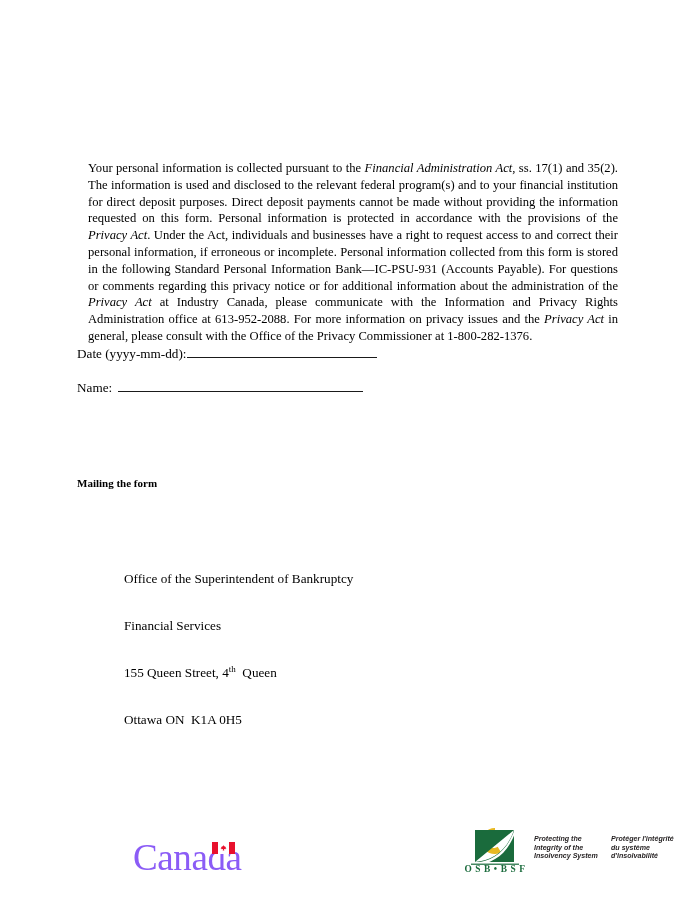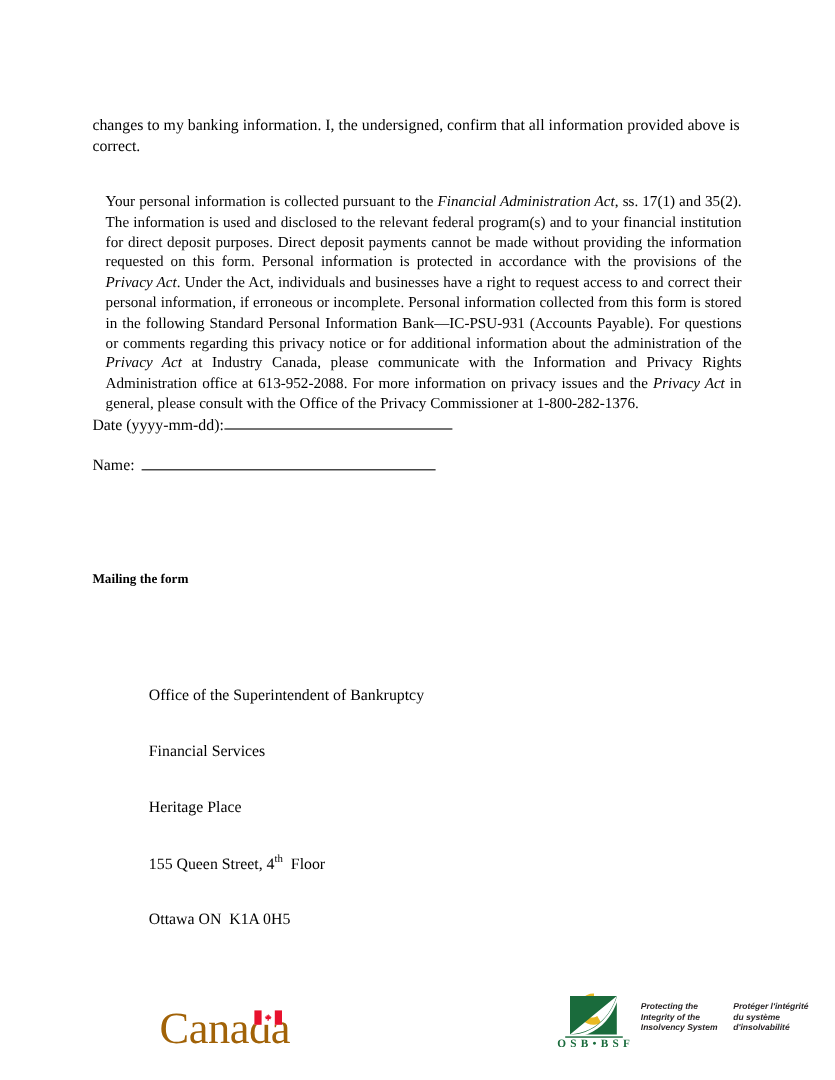--- a/index.html
+++ b/index.html
@@ -120,21 +120,21 @@
     height: 44px;
   }
   .canada-text {
     position: absolute;
     left: 0;
     top: 0;
     font-family: "Liberation Serif", "DejaVu Serif", serif;
     font-size: 37px;
     line-height: 40px;
     letter-spacing: -0.4px;
-    color: #a16207;
+    color: #8b5cf6;
   }
   .canada-flag {
     position: absolute;
     left: 79px;
     top: 4px;
     width: 23px;
     height: 12px;
     background: #ffffff;
   }
   .flag-bar {
@@ -192,21 +192,20 @@
     white-space: pre-line;
   }
   .tagline-en { left: 0; }
   .tagline-fr { left: 77px; }
 </style>
 </head>
 <body>
 
 <div class="page">
 
-  <div class="cont-para">changes to my banking information. I, the undersigned, confirm that all information provided above is correct.</div>
 
 
   <div class="privacy-body">
     <span>Your personal information is collected pursuant to the </span><i>Financial Administration Act</i><span>, ss. 17(1) and 35(2). The information is used and disclosed to the relevant federal program(s) and to your financial institution for direct deposit purposes. Direct deposit payments cannot be made without providing the information requested on this form. Personal information is protected in accordance with the provisions of the </span><i>Privacy Act</i><span>. Under the Act, individuals and businesses have a right to request access to and correct their personal information, if erroneous or incomplete. Personal information collected from this form is stored in the following Standard Personal Information Bank—IC-PSU-931 (Accounts Payable). For questions or comments regarding this privacy notice or for additional information about the administration of the </span><i>Privacy Act</i><span> at Industry Canada, please communicate with the Information and Privacy Rights Administration office at 613-952-2088. For more information on privacy issues and the </span><i>Privacy Act</i><span> in general, please consult with the Office of the Privacy Commissioner at 1-800-282-1376.</span>
   </div>
 
   <div class="sig-block">
 
 
     <div class="sig-row">
@@ -218,22 +217,21 @@
     </div>
 
   </div>
 
   <div class="mailing-heading">Mailing the form</div>
 
 
   <div class="address-block">
     <div>Office of the Superintendent of Bankruptcy</div>
     <div>Financial Services</div>
-    <div>Heritage Place</div>
-    <div><span>155 Queen Street, 4</span><span class="sup">th</span><span>  Floor</span></div>
+    <div><span>155 Queen Street, 4</span><span class="sup">th</span><span>  Queen</span></div>
     <div>Ottawa ON  K1A 0H5</div>
   </div>
 
   <div class="canada-wordmark">
     <div class="canada-text">Canada</div>
     <div class="canada-flag">
       <div class="flag-bar left"></div>
       <div class="flag-bar right"></div>
       <div class="flag-leaf">
         <svg width="7" height="10" viewBox="0 0 20 20" aria-hidden="true">

